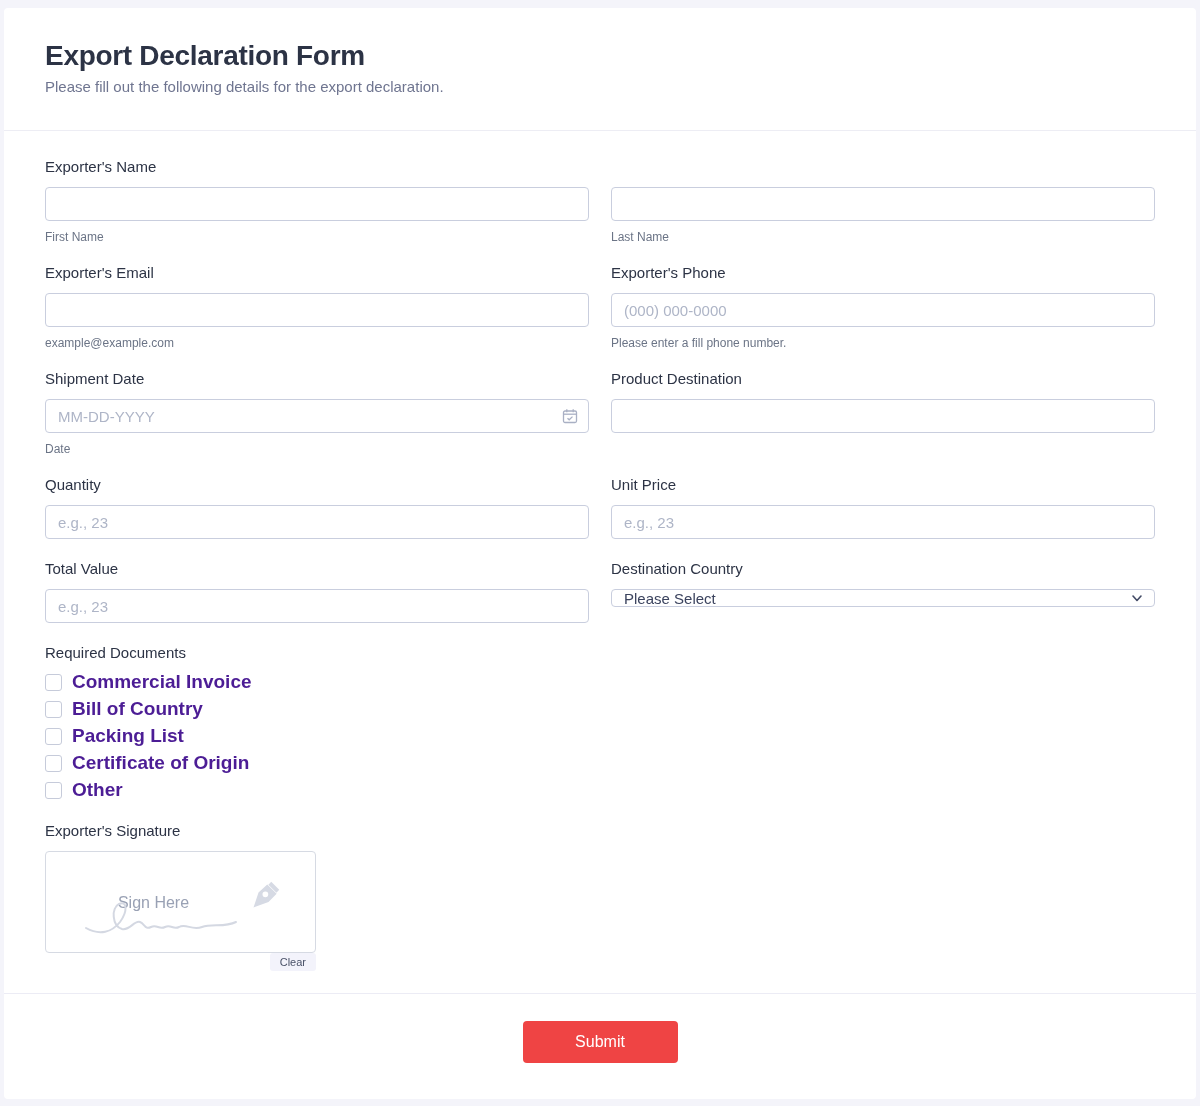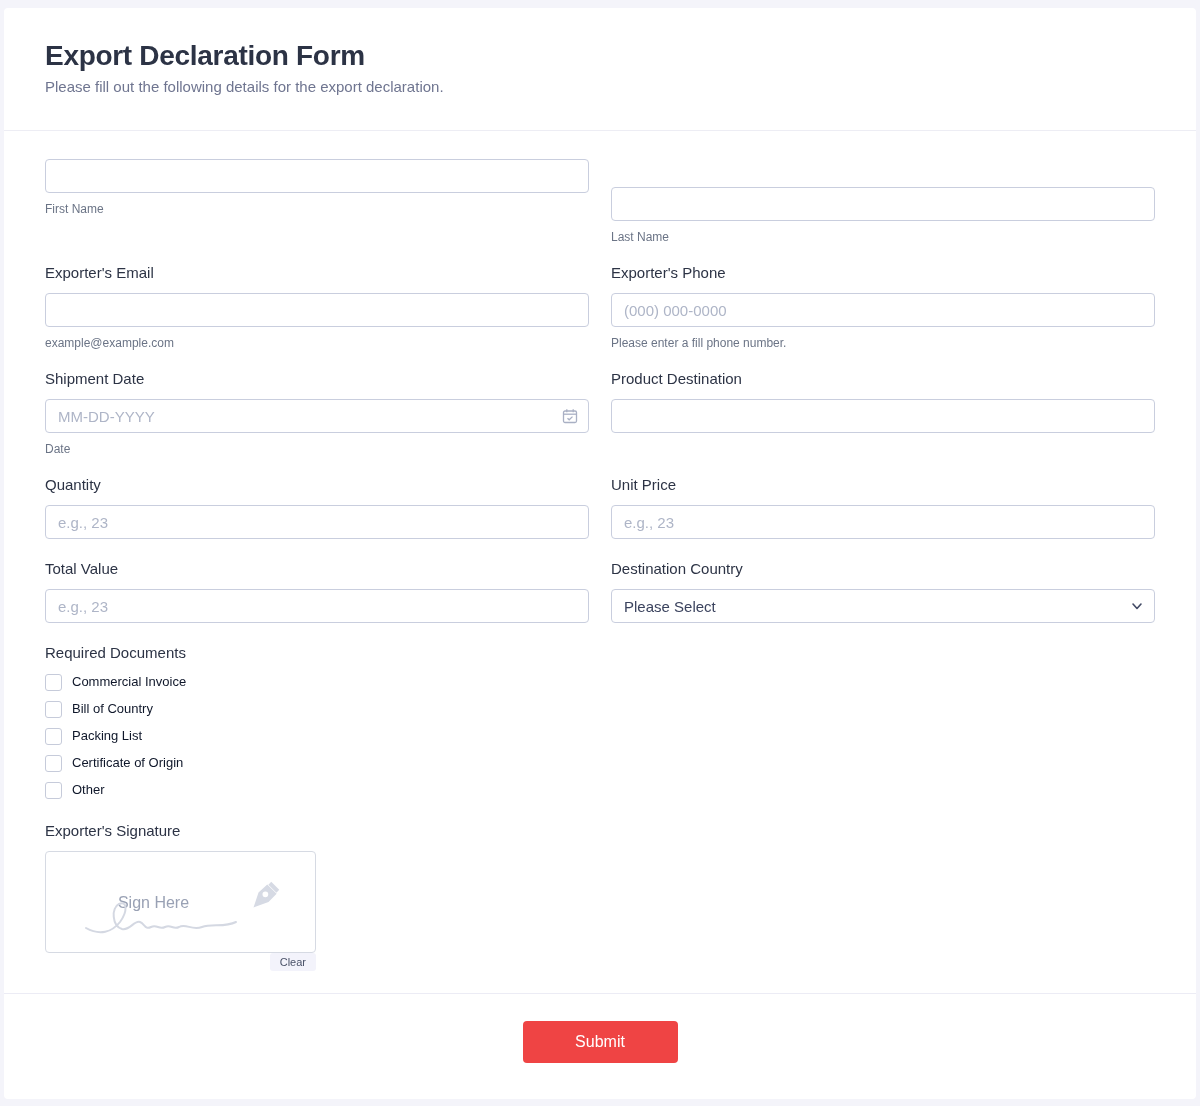--- a/index.html
+++ b/index.html
@@ -74,21 +74,21 @@
     right: 11px; top: 50%;
     transform: translateY(-50%);
     width: 16px; height: 16px;
     pointer-events: auto;
     color: #a9b0c4;
   }
   
   .select {
     position: relative;
     width: 100%;
-    height: 34px;
+    height: 18px;
     border: 1px solid #c9cede;
     border-radius: 4px;
     background: #fff;
     display: flex;
     align-items: center;
     padding: 0 12px;
     font-size: 15px;
     color: #3b435e;
     cursor: pointer;
   }
@@ -109,23 +109,24 @@
   }
   .checkbox-box {
     width: 17px; height: 17px;
     border: 1px solid #c6cbda;
     border-radius: 3px;
     background: #fff;
     margin-right: 10px;
     flex: 0 0 auto;
   }
   .checkbox-label {
-    font-size: 13px;
+    font-size: 19px;
     line-height: 18px;
-    color: #0f172a;
+    color: #4c1d95;
+    font-weight: bold;
   }
   
   .signature-section { margin-bottom: 22px; }
   .signature-pad {
     position: relative;
     width: 271px; height: 102px;
     border: 1px solid #d6dae3;
     border-radius: 4px;
     background: #fff;
     overflow: hidden;
@@ -193,20 +194,21 @@
 
   <div class="form-header">
     <h1 class="form-title">Export Declaration Form</h1>
     <p class="form-subtitle">Please fill out the following details for the export declaration.</p>
   </div>
 
   <div class="form-body">
 
     <div class="row">
       <div>
+        <label class="field-label">Exporter's Name</label>
         <input class="text-input" type="text" style="">
         <div class="sublabel">First Name</div>
       </div>
       <div>
         <label class="field-label">&nbsp;</label>
         <input class="text-input" type="text" style="">
         <div class="sublabel">Last Name</div>
       </div>
     </div>
 

